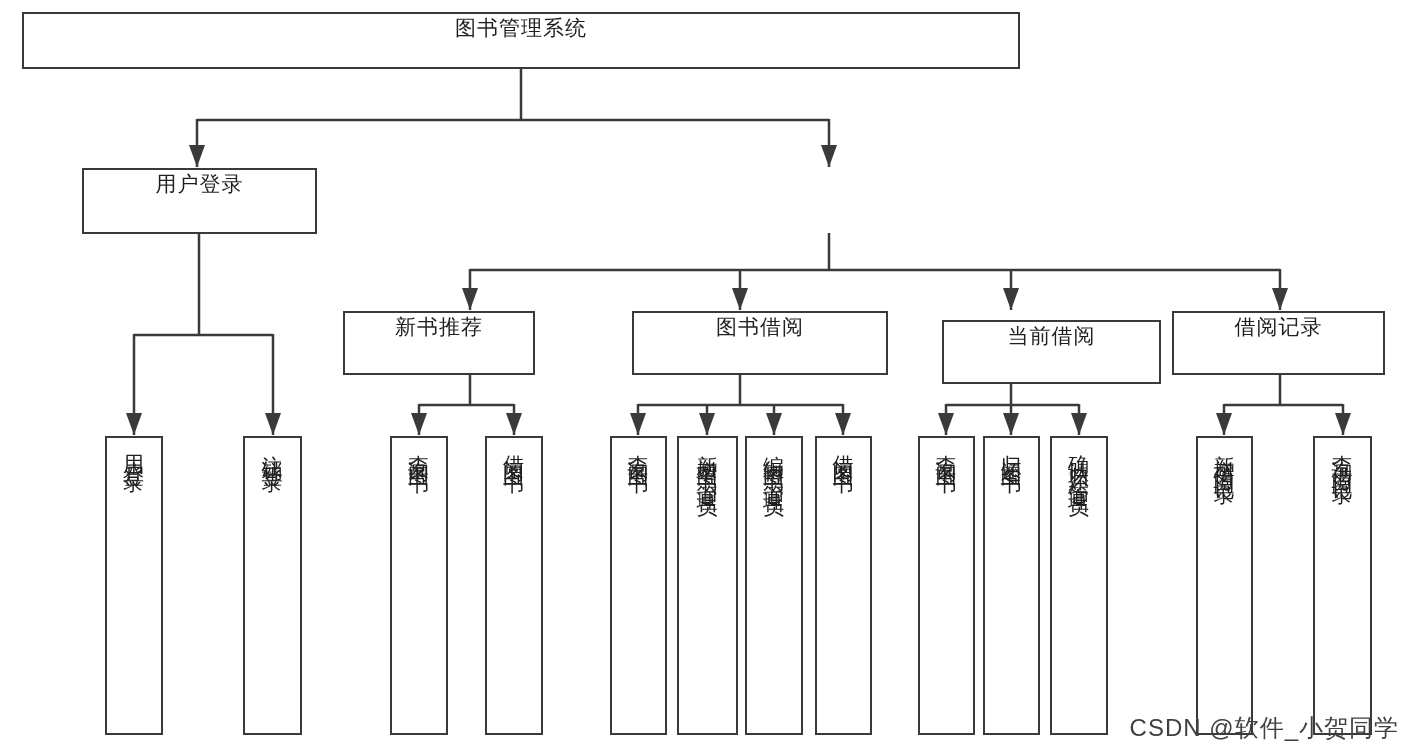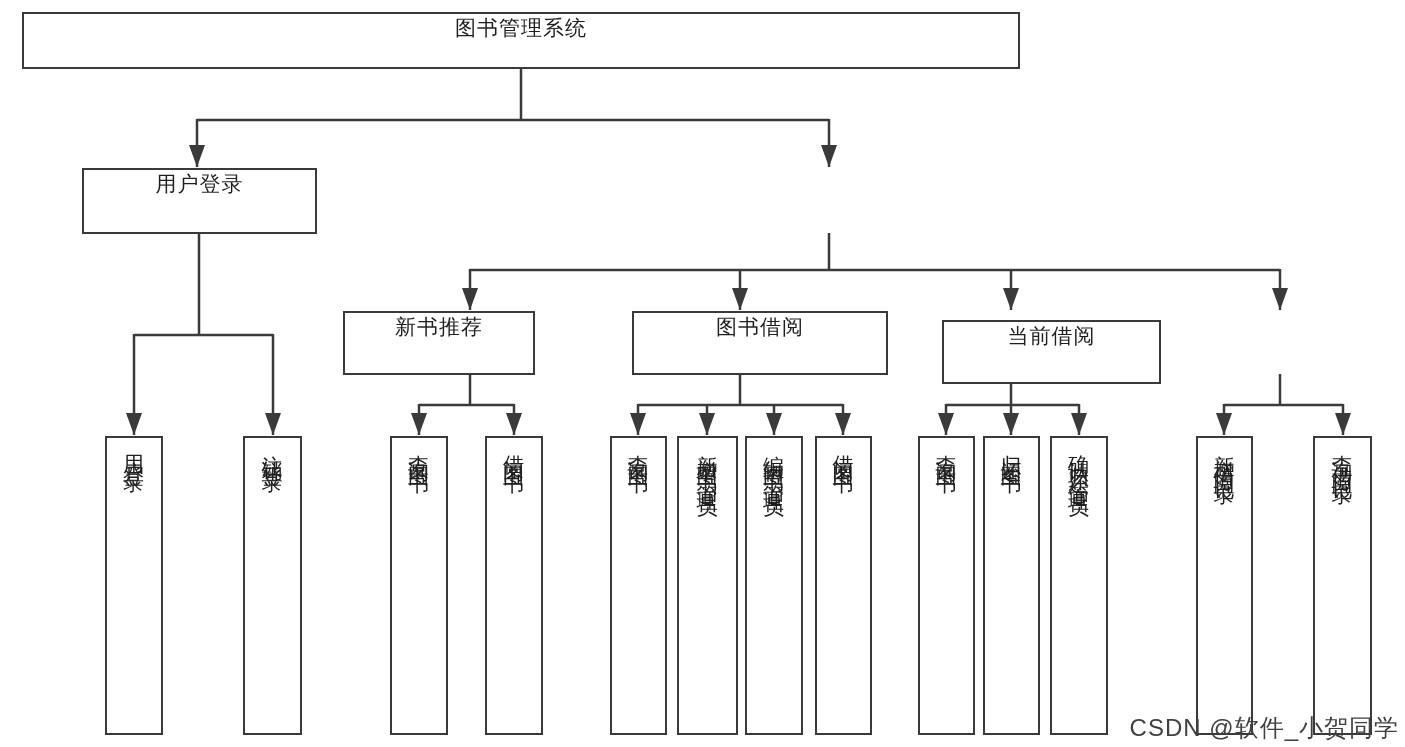--- a/index.html
+++ b/index.html
@@ -140,20 +140,23 @@
 
   <div class="box hbox lv3-a">
     <span class="lbl">新书推荐</span>
   </div>
   <div class="box hbox lv3-b">
     <span class="lbl">图书借阅</span>
   </div>
   <div class="box hbox lv3-c">
     <span class="lbl">当前借阅</span>
   </div>
+  <div class="box hbox lv3-d">
+    <span class="lbl">借阅记录</span>
+  </div>
 
   <div class="box vbox leaf leaf-a1">
     <span class="lbl">用户登录</span>
   </div>
   <div class="box vbox leaf leaf-a2">
     <span class="lbl">注销登录</span>
   </div>
 
   <div class="box vbox leaf leaf-b1">
     <span class="lbl">查询图书</span>

